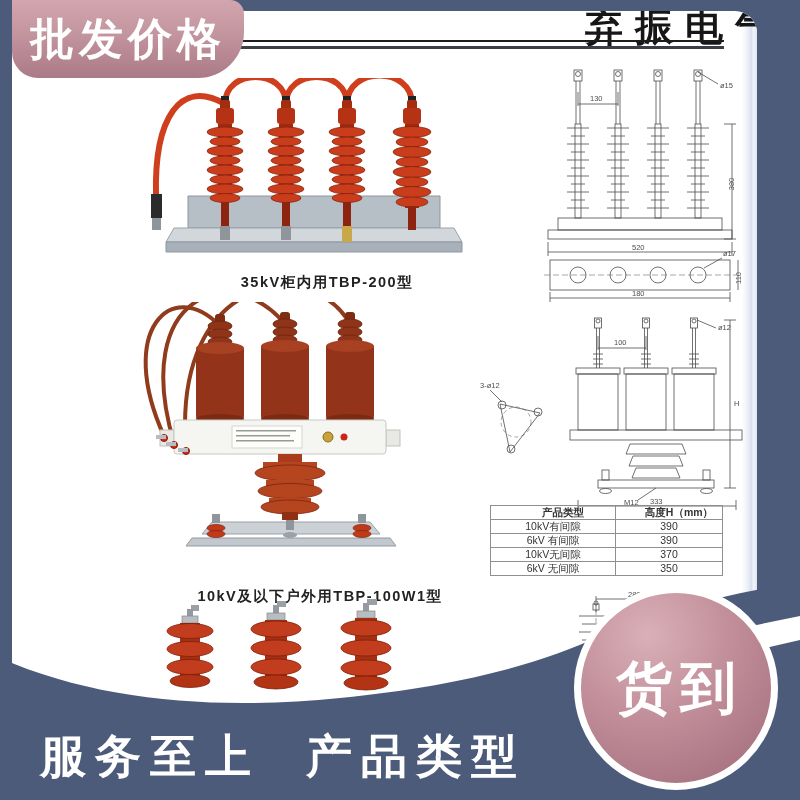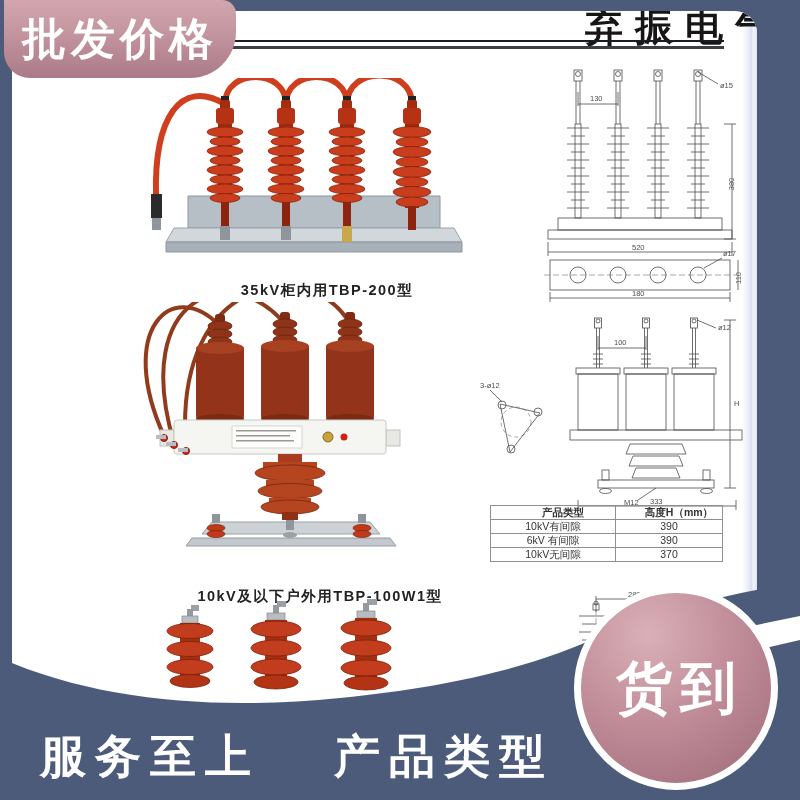--- a/index.html
+++ b/index.html
@@ -14,42 +14,42 @@
 
   
   .company{position:absolute;left:573px;top:-9px;font-size:38px;font-weight:600;color:#161616;
         letter-spacing:12px;font-family:"Liberation Serif",serif;white-space:nowrap;}
   .protection{position:absolute;left:218px;top:3px;font-size:20px;font-weight:800;color:#2bb1d3;
         letter-spacing:0.5px;}
   .dbl-line{position:absolute;left:220px;top:29px;width:492px;height:4px;
         border-top:2px solid #1c1c1c;border-bottom:3px solid #3a3f45;}
 
   
-  .badge-wholesale{position:absolute;left:4px;top:0;width:232px;height:78px;z-index:20;
+  .badge-wholesale{position:absolute;left:12px;top:0;width:232px;height:78px;z-index:20;
         background:linear-gradient(180deg,#d2a6af 0%,#c2949e 45%,#ab7a88 100%);
         border-radius:0 14px 46px 26px;display:flex;align-items:center;justify-content:center;}
   .badge-wholesale span{color:#ffffff;font-size:44px;font-weight:900;letter-spacing:5px;white-space:nowrap;}
 
   .badge-cod{position:absolute;left:574px;top:586px;width:204px;height:204px;border-radius:50%;
         border:7px solid #ffffff;box-sizing:border-box;z-index:12;
         background:radial-gradient(circle at 35% 22%,#dab0b8 0%,#c08d99 45%,#a06a79 100%);
         display:flex;flex-direction:column;align-items:center;justify-content:center;}
   .badge-cod div{color:#ffffff;font-size:56px;font-weight:900;letter-spacing:8px;line-height:1.02;
         margin-left:8px;white-space:nowrap;}
 
   
   .footer-svg{position:absolute;left:0;top:0;z-index:10;}
-  .footer-text{position:absolute;left:40px;top:726px;z-index:11;display:flex;gap:28px;}
+  .footer-text{position:absolute;left:40px;top:726px;z-index:11;display:flex;}
   .footer-text span{color:#ffffff;font-size:46px;font-weight:900;letter-spacing:9px;white-space:nowrap;}
   .footer-text span:first-child{margin-right:46px;}
 
   
   .caption{position:absolute;text-align:center;font-size:14.5px;font-weight:600;color:#222222;
         letter-spacing:1.5px;white-space:nowrap;}
-  #caption1{left:150px;top:270px;width:330px;}
+  #caption1{left:150px;top:262px;width:330px;}
   #caption2{left:140px;top:576px;width:336px;}
 
   
   .abs{position:absolute;}
 
   
   .spec{position:absolute;left:478px;top:494px;border-collapse:collapse;color:#333333;}
   .spec th,.spec td{border:1px solid #8f8f8f;font-size:10.5px;line-height:1.2;padding:0 4px;
         text-align:center;font-weight:400;height:13px;}
   .spec th{font-weight:700;padding-left:24px;}
@@ -462,20 +462,24 @@
         <td>390</td>
       </tr>
       <tr>
         <td>6kV 有间隙</td>
         <td>390</td>
       </tr>
       <tr>
         <td>10kV无间隙</td>
         <td>370</td>
       </tr>
+      <tr>
+        <td>6kV 无间隙</td>
+        <td>350</td>
+      </tr>
     </tbody>
       </table>
 
     <svg class="abs" style="left:548px;top:579px;" width="160" height="85" viewBox="0 0 160 85">
       <g class="tl">
         <line x1="36" y1="22" x2="36" y2="6"></line>
           <line x1="118" y1="22" x2="118" y2="6"></line>
         <line x1="36" y1="9" x2="118" y2="9"></line>
         <g>
           <rect x="33" y="14" width="6" height="6"></rect>

